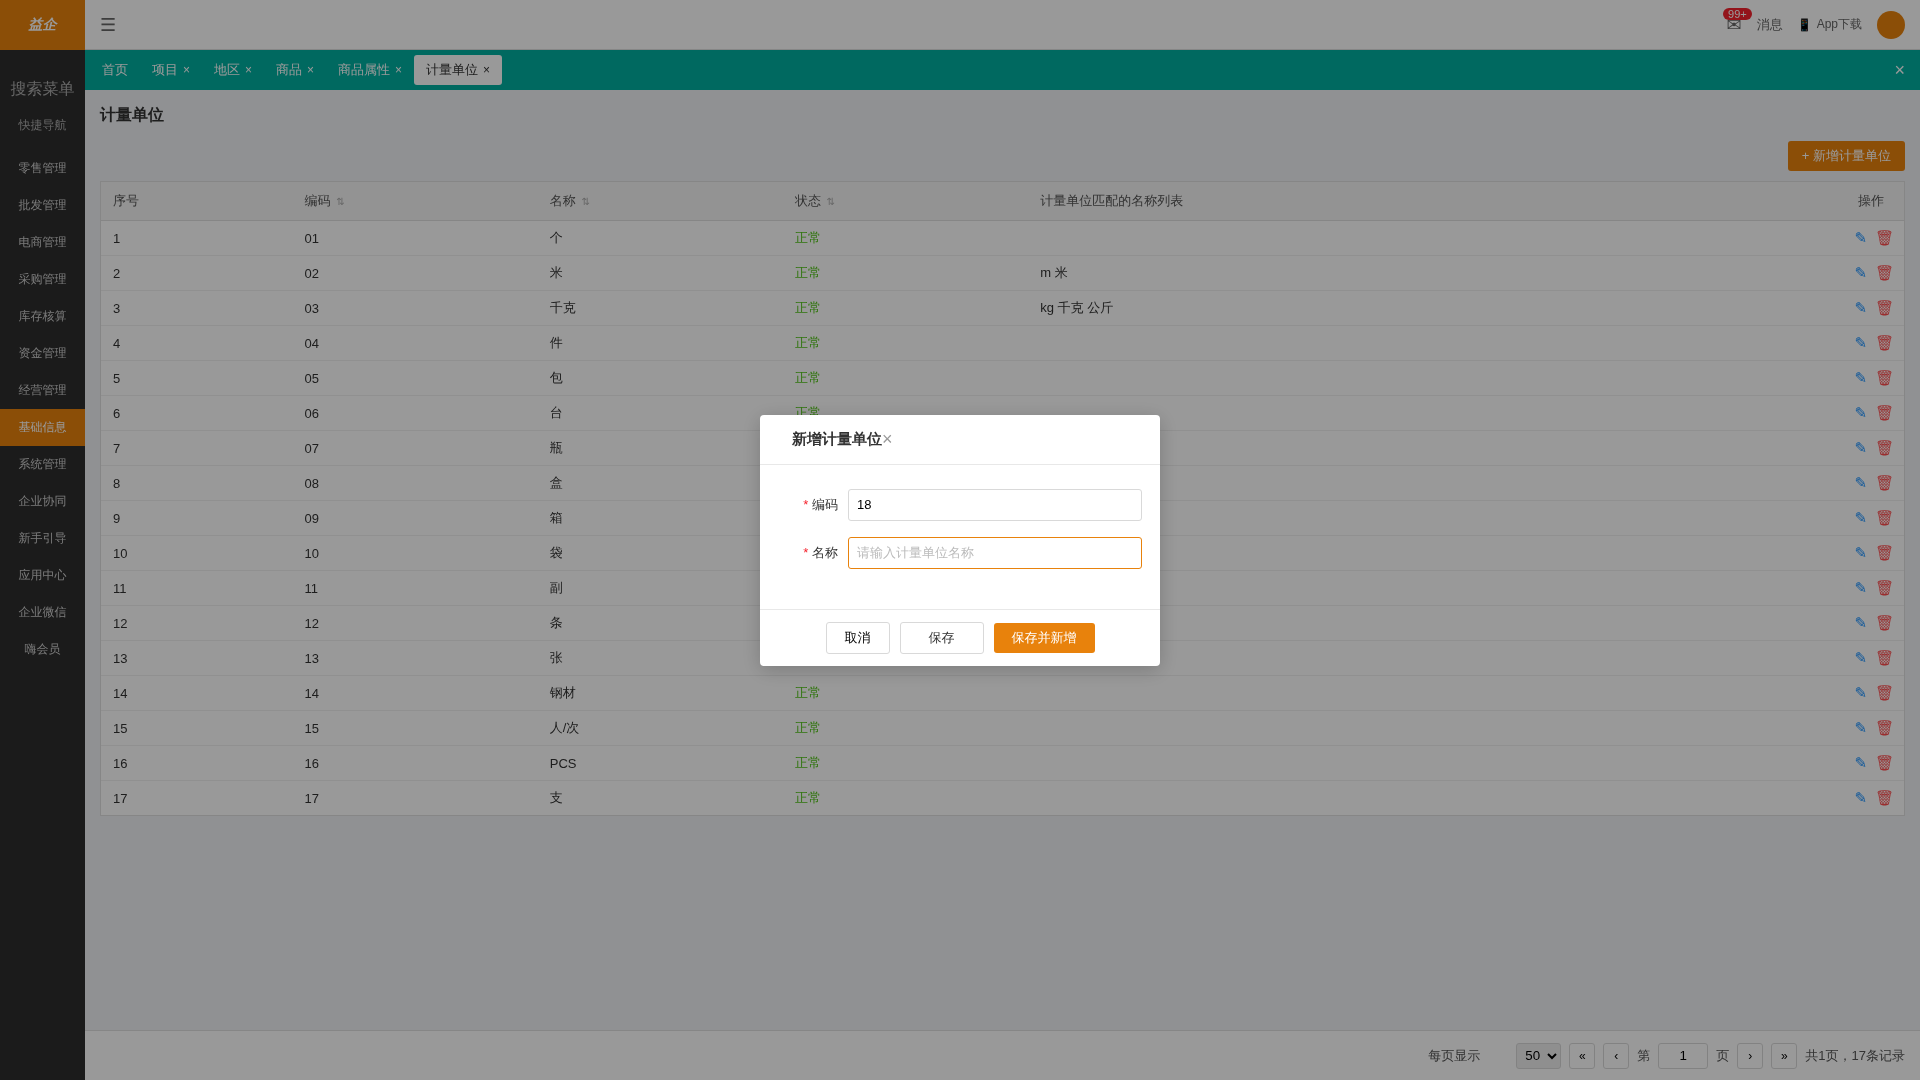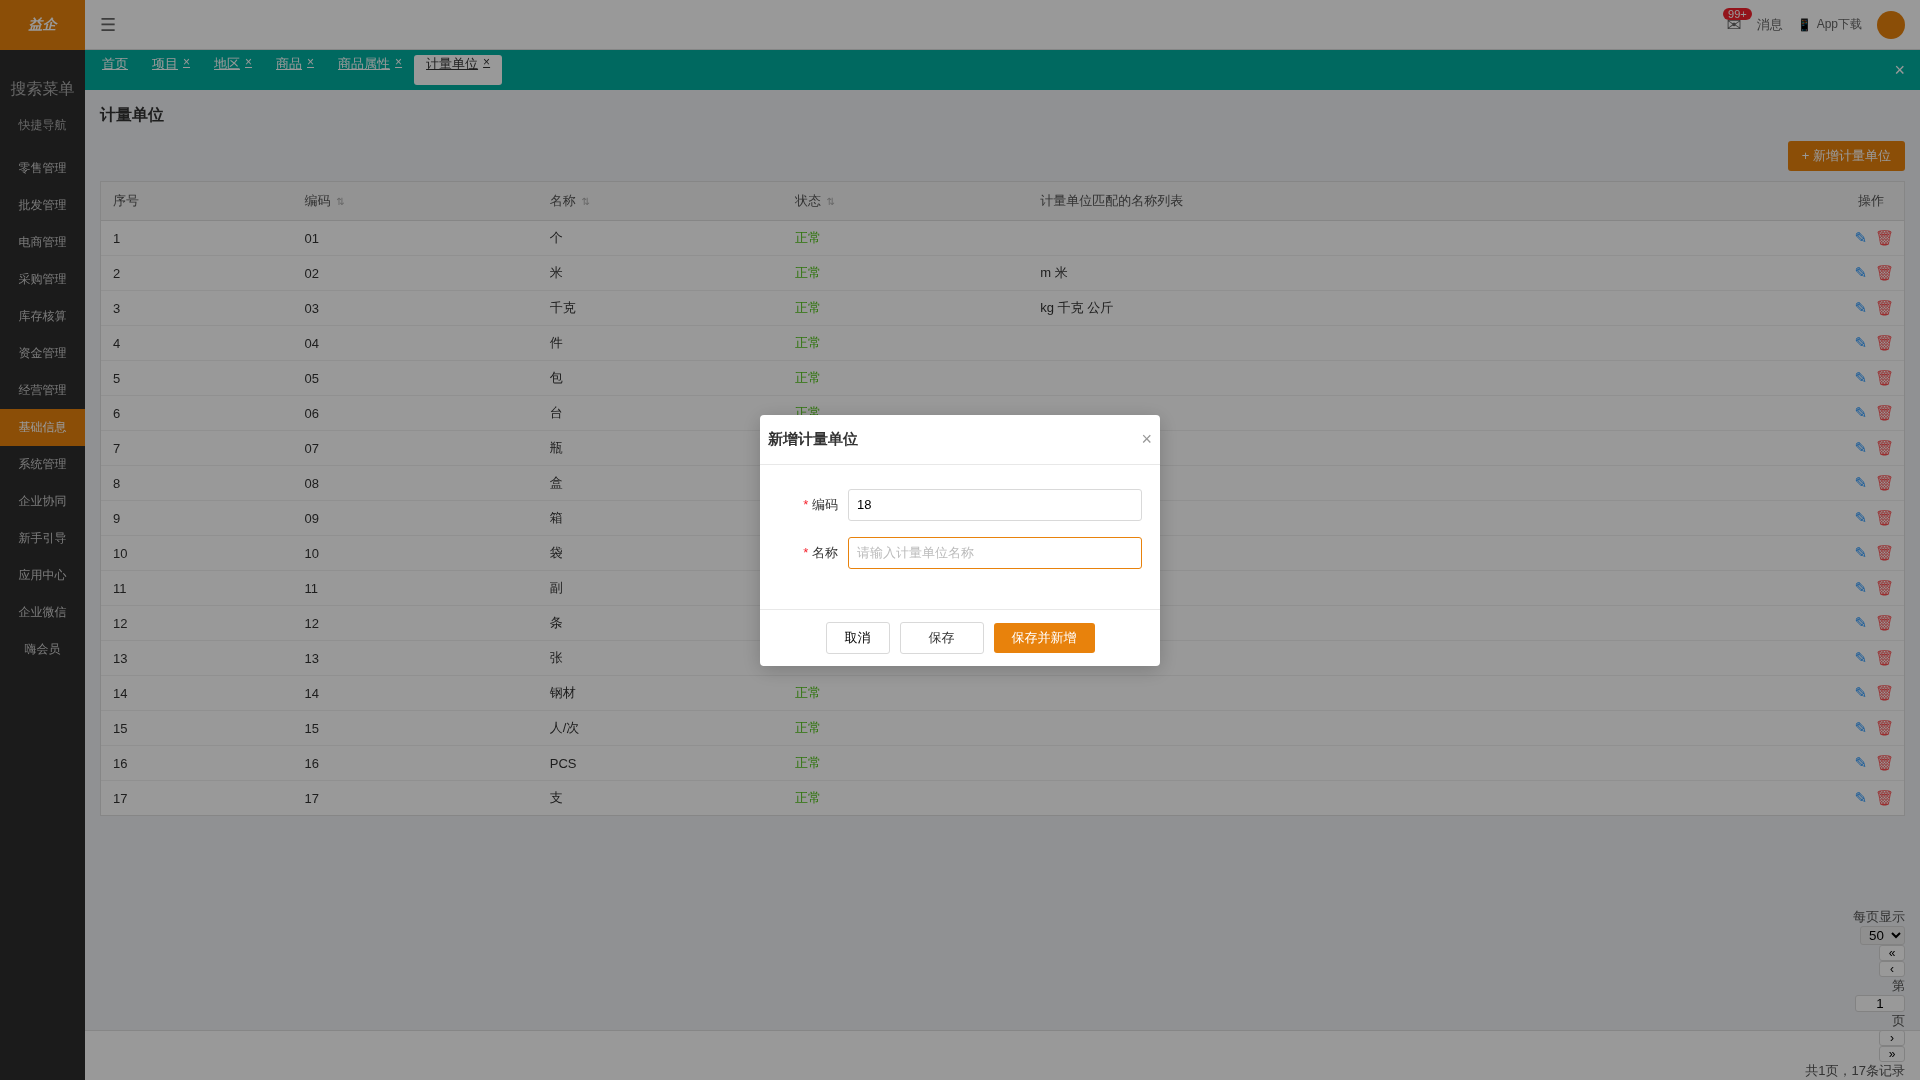--- a/index.html
+++ b/index.html
@@ -20,21 +20,21 @@
     
     .topbar { height: 50px; background: #fff; border-bottom: 1px solid #e0e0e0; display: flex; align-items: center; justify-content: space-between; padding: 0 15px; flex-shrink: 0; }
     .topbar-left { display: flex; align-items: center; gap: 10px; }
     .topbar-right { display: flex; align-items: center; gap: 15px; }
     .badge { background: #f5222d; color: white; border-radius: 10px; padding: 0 5px; font-size: 11px; }
     .app-download { display: flex; align-items: center; gap: 4px; color: #666; font-size: 12px; cursor: pointer; }
     .avatar { width: 28px; height: 28px; background: #e8820c; border-radius: 50%; }
 
     
     .tabs { height: 40px; background: #00b0a0; display: flex; align-items: center; padding: 0 5px; flex-shrink: 0; }
-    .tab { height: 30px; padding: 0 12px; display: flex; align-items: flex-start; gap: 5px; color: white; font-size: 13px; cursor: pointer; border-radius: 3px; text-decoration: underline; }
+    .tab { height: 30px; padding: 0 12px; display: flex; align-items: center; gap: 5px; color: white; font-size: 13px; cursor: pointer; border-radius: 3px; }
     .tab.active { background: white; color: #333; }
     .tab-close { font-size: 12px; color: inherit; cursor: pointer; }
     .close-all { color: white; font-size: 18px; cursor: pointer; margin-left: auto; padding: 0 10px; }
 
     
     .page { flex: 1; padding: 15px; overflow: auto; }
     .page-title { font-size: 16px; font-weight: bold; color: #333; margin-bottom: 15px; }
     .toolbar { display: flex; justify-content: flex-end; margin-bottom: 10px; }
     .btn-add { background: #e8820c; color: white; border: none; padding: 6px 14px; border-radius: 3px; cursor: pointer; font-size: 13px; }
 
@@ -45,29 +45,29 @@
     th { padding: 10px 12px; text-align: left; font-weight: normal; color: #555; border-bottom: 1px solid #e0e0e0; white-space: nowrap; }
     th .sort-icon { color: #aaa; font-size: 10px; margin-left: 2px; }
     td { padding: 8px 12px; border-bottom: 1px solid #f0f0f0; color: #333; }
     tr:last-child td { border-bottom: none; }
     .status-normal { color: #52c41a; }
     .action-icons { display: flex; gap: 8px; }
     .action-icon { color: #1890ff; cursor: pointer; font-size: 15px; }
     .action-icon.del { color: #ff4d4f; }
 
     
-    .pagination { height: 50px; background: white; border-top: 1px solid #e0e0e0; display: flex; align-items: flex-end; justify-content: flex-end; padding: 0 15px; font-size: 13px; color: #555; flex-shrink: 0; flex-direction: column; }
+    .pagination { height: 50px; background: white; border-top: 1px solid #e0e0e0; display: flex; align-items: center; justify-content: flex-end; padding: 0 15px; gap: 8px; font-size: 13px; color: #555; flex-shrink: 0; }
     .page-input { width: 50px; height: 26px; border: 1px solid #d9d9d9; border-radius: 3px; text-align: center; }
     .page-btn { width: 26px; height: 26px; border: 1px solid #d9d9d9; background: white; border-radius: 3px; cursor: pointer; display: flex; align-items: center; justify-content: center; font-size: 12px; }
     .page-size-select { height: 26px; border: 1px solid #d9d9d9; border-radius: 3px; padding: 0 4px; margin-left: 28px; }
 
     
     .modal-overlay { position: fixed; top: 0; left: 0; width: 1920px; height: 1080px; background: rgba(0,0,0,0.4); display: flex; align-items: center; justify-content: center; z-index: 1000; }
     .modal { background: white; border-radius: 4px; width: 400px; box-shadow: 0 4px 20px rgba(0,0,0,0.2); }
-    .modal-header { padding: 14px 8px; border-bottom: 1px solid #e8e8e8; display: flex; align-items: center; justify-content: space-between; }
+    .modal-header { padding: 14px 32px; border-bottom: 1px solid #e8e8e8; display: flex; align-items: center; justify-content: flex-start; }
     .modal-title { font-size: 15px; font-weight: bold; color: #333; }
     .modal-close { background: none; border: none; font-size: 18px; color: #999; cursor: pointer; }
     .modal-body { padding: 24px 18px; }
     .form-item { display: flex; align-items: center; margin-bottom: 16px; }
     .form-label { width: 60px; text-align: right; margin-right: 10px; font-size: 13px; color: #333; }
     .form-input { flex: 1; height: 32px; border: 1px solid #d9d9d9; border-radius: 3px; padding: 0 8px; font-size: 13px; }
     .form-input.focused { border-color: #e8820c; outline: none; }
     .form-input::placeholder { color: #bbb; }
     .modal-footer { padding: 12px 18px; border-top: 1px solid #e8e8e8; display: flex; align-items: center; justify-content: center; gap: 10px; }
     .btn-cancel { padding: 6px 18px; border: 1px solid #d9d9d9; background: white; border-radius: 3px; cursor: pointer; font-size: 13px; }

